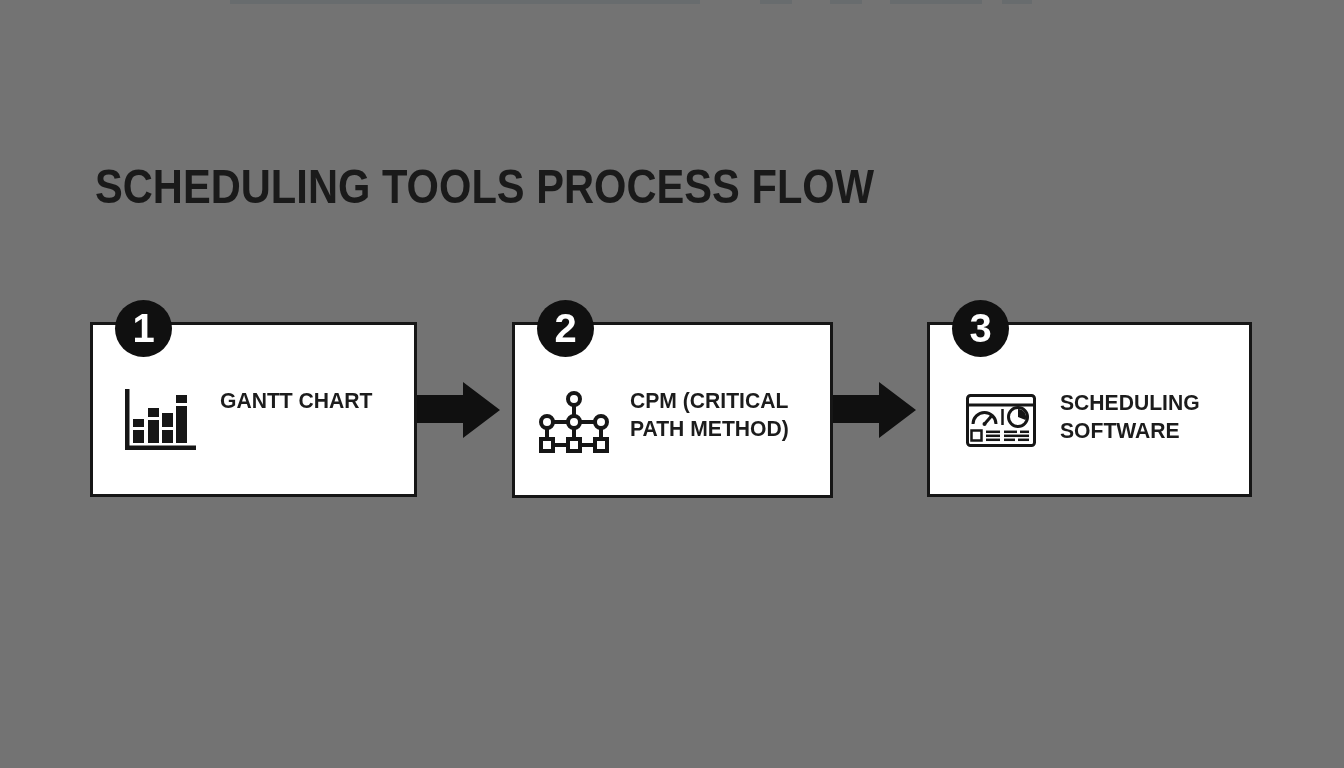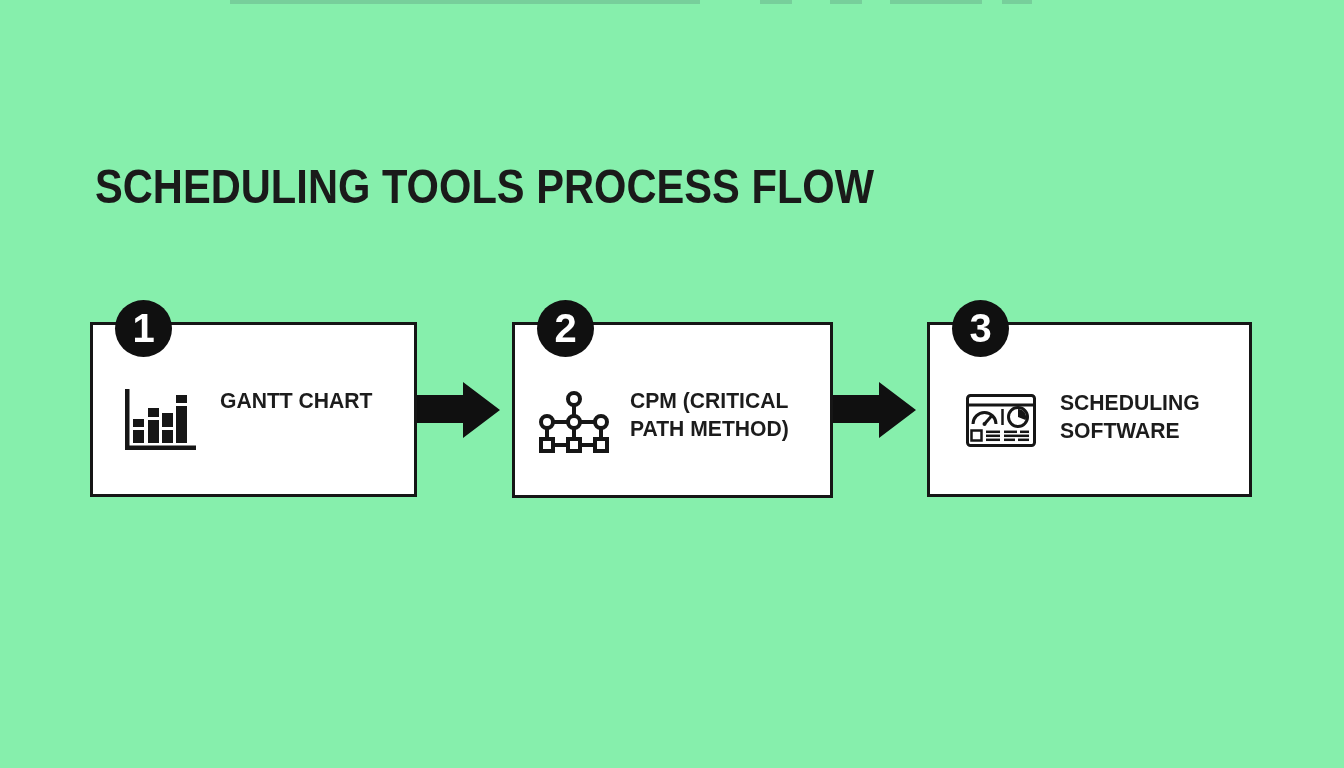--- a/index.html
+++ b/index.html
@@ -4,21 +4,21 @@
 <style>
   html, body { margin: 0; padding: 0; }
   body {
     font-family: "Liberation Sans", "DejaVu Sans", sans-serif;
     background: #f4f4f4;
   }
   .canvas {
     position: relative;
     width: 1344px;
     height: 768px;
-    background: #86efac;
+    background: #737373;
     overflow: hidden;
   }
   .top-artifact {
     position: absolute;
     top: 0; left: 230px;
     height: 4px; width: 810px;
   }
   .top-artifact .dash {
     position: absolute;
     top: 0; height: 4px;

